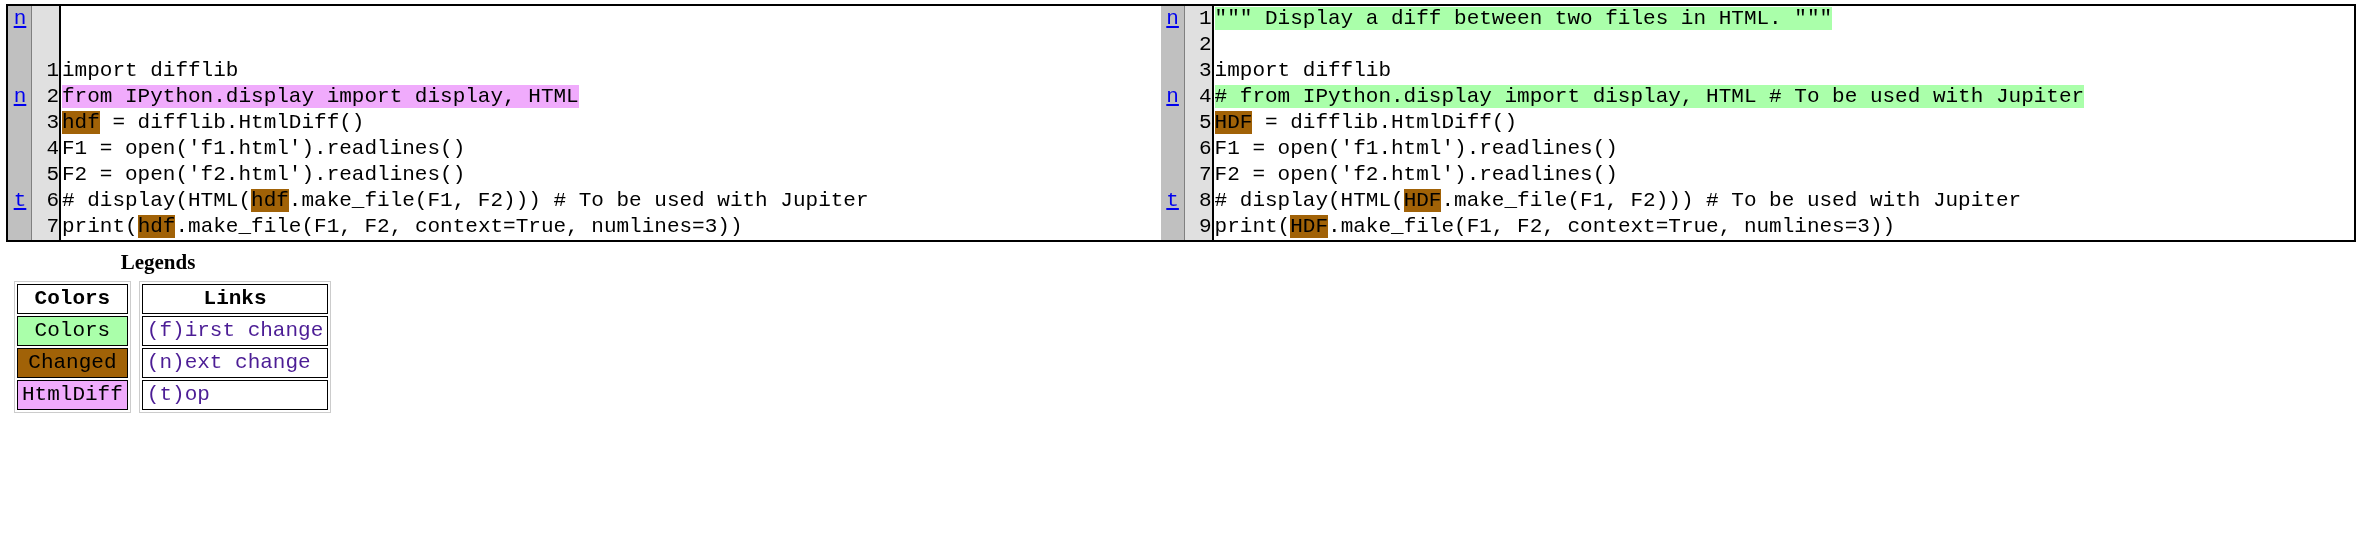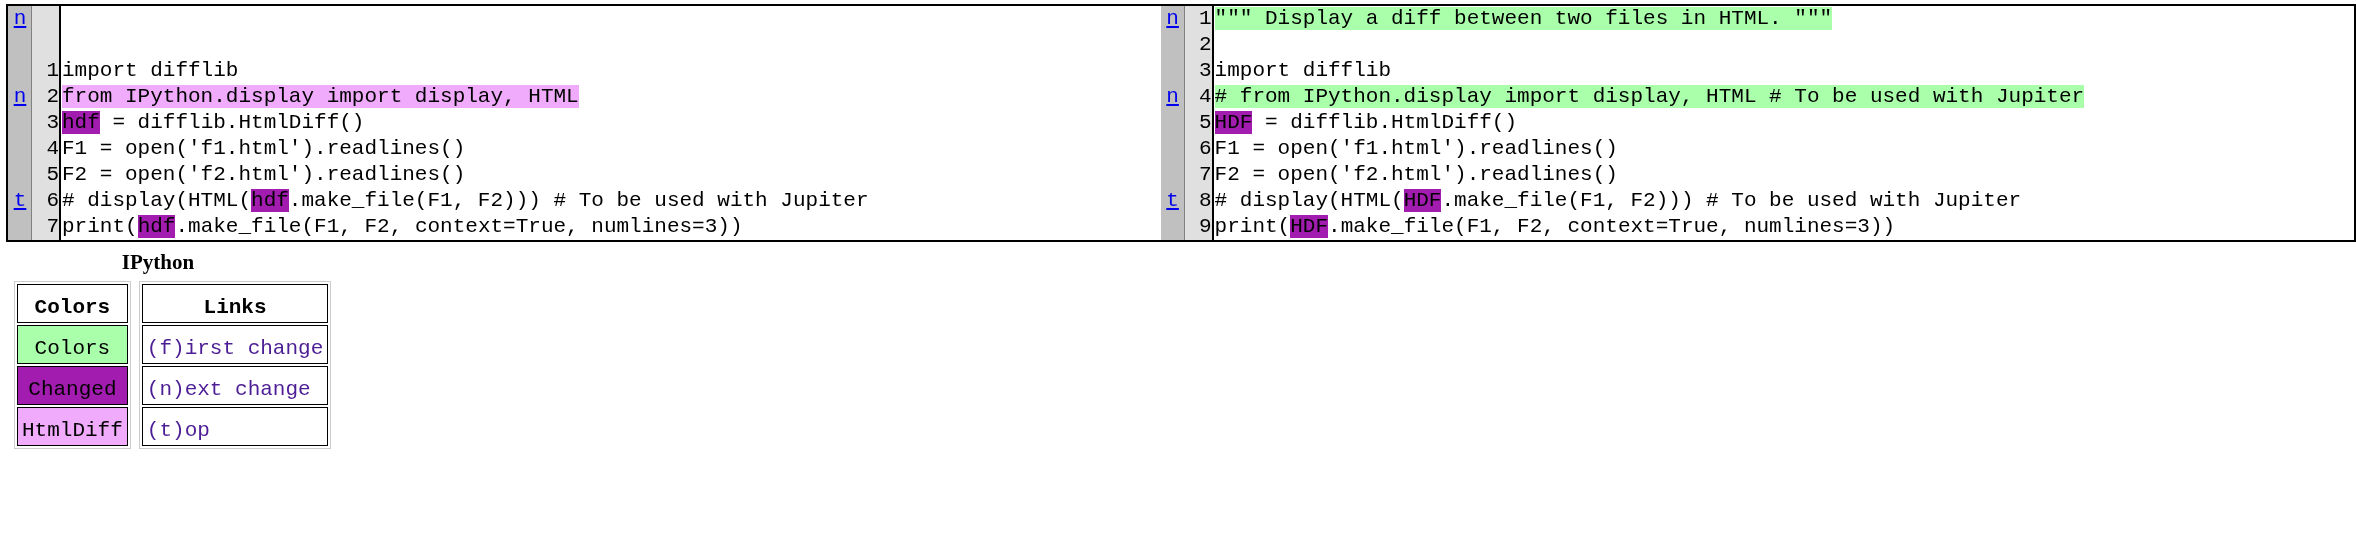--- a/index.html
+++ b/index.html
@@ -74,21 +74,21 @@
   td.diff_gap {
     width: 8px;
     min-width: 8px;
     background: #ffffff;
     border: 0;
     padding: 0;
   }
 
   
   .diff_add    { background-color: #aaffaa; }
-  .diff_chg    { background-color: #a21caf; }
+  .diff_chg    { background-color: #a16207; }
   .diff_sub    { background-color: #f0abfc; }
 
   
   .legend-wrap {
     margin: 8px 0 0 14px;
   }
   .legend-title {
     font-family: "Liberation Serif", serif;
     font-weight: bold;
     font-size: 21px;
@@ -108,21 +108,21 @@
     border: 1px solid #cccccc;
     border-collapse: separate;
     border-spacing: 2px;
     background: #ffffff;
   }
   table.legend-box td, table.legend-box th {
     border: 1px solid #000000;
     font-family: "Liberation Mono", "DejaVu Sans Mono", monospace;
     font-size: 21px;
     line-height: 26px;
-    padding: 10px 4px 1px 4px;
+    padding: 1px 4px 1px 4px;
     white-space: nowrap;
     margin-left: 36px;
   }
   table.legend-box th {
     text-align: center;
     font-weight: bold;
   }
   .legend-colors td { text-align: center; }
   .legend-colors th { width: 94px; }
   .legend-links  td { text-align: left; }
@@ -228,21 +228,21 @@
         <td class="diff_content diff_content_left"><span>print(</span><span class="diff_chg">hdf</span><span>.make_file(F1, F2, context=True, numlines=3))</span></td>
         <td class="diff_gap">&nbsp;</td>
         <td class="diff_next"></td>
         <td class="diff_lineno">9</td>
         <td class="diff_content diff_content_right"><span>print(</span><span class="diff_chg">HDF</span><span>.make_file(F1, F2, context=True, numlines=3))</span></td>
       </tr>
     </tbody>
 </table>
 
 <div class="legend-wrap">
-  <div class="legend-title">IPython</div>
+  <div class="legend-title">Legends</div>
   <table class="legend-outer">
     <tbody>
       <tr>
         <td>
           <table class="legend-box legend-colors">
             <tbody>
               <tr>
                   <th>Colors</th>
                 </tr>
             </tbody>

